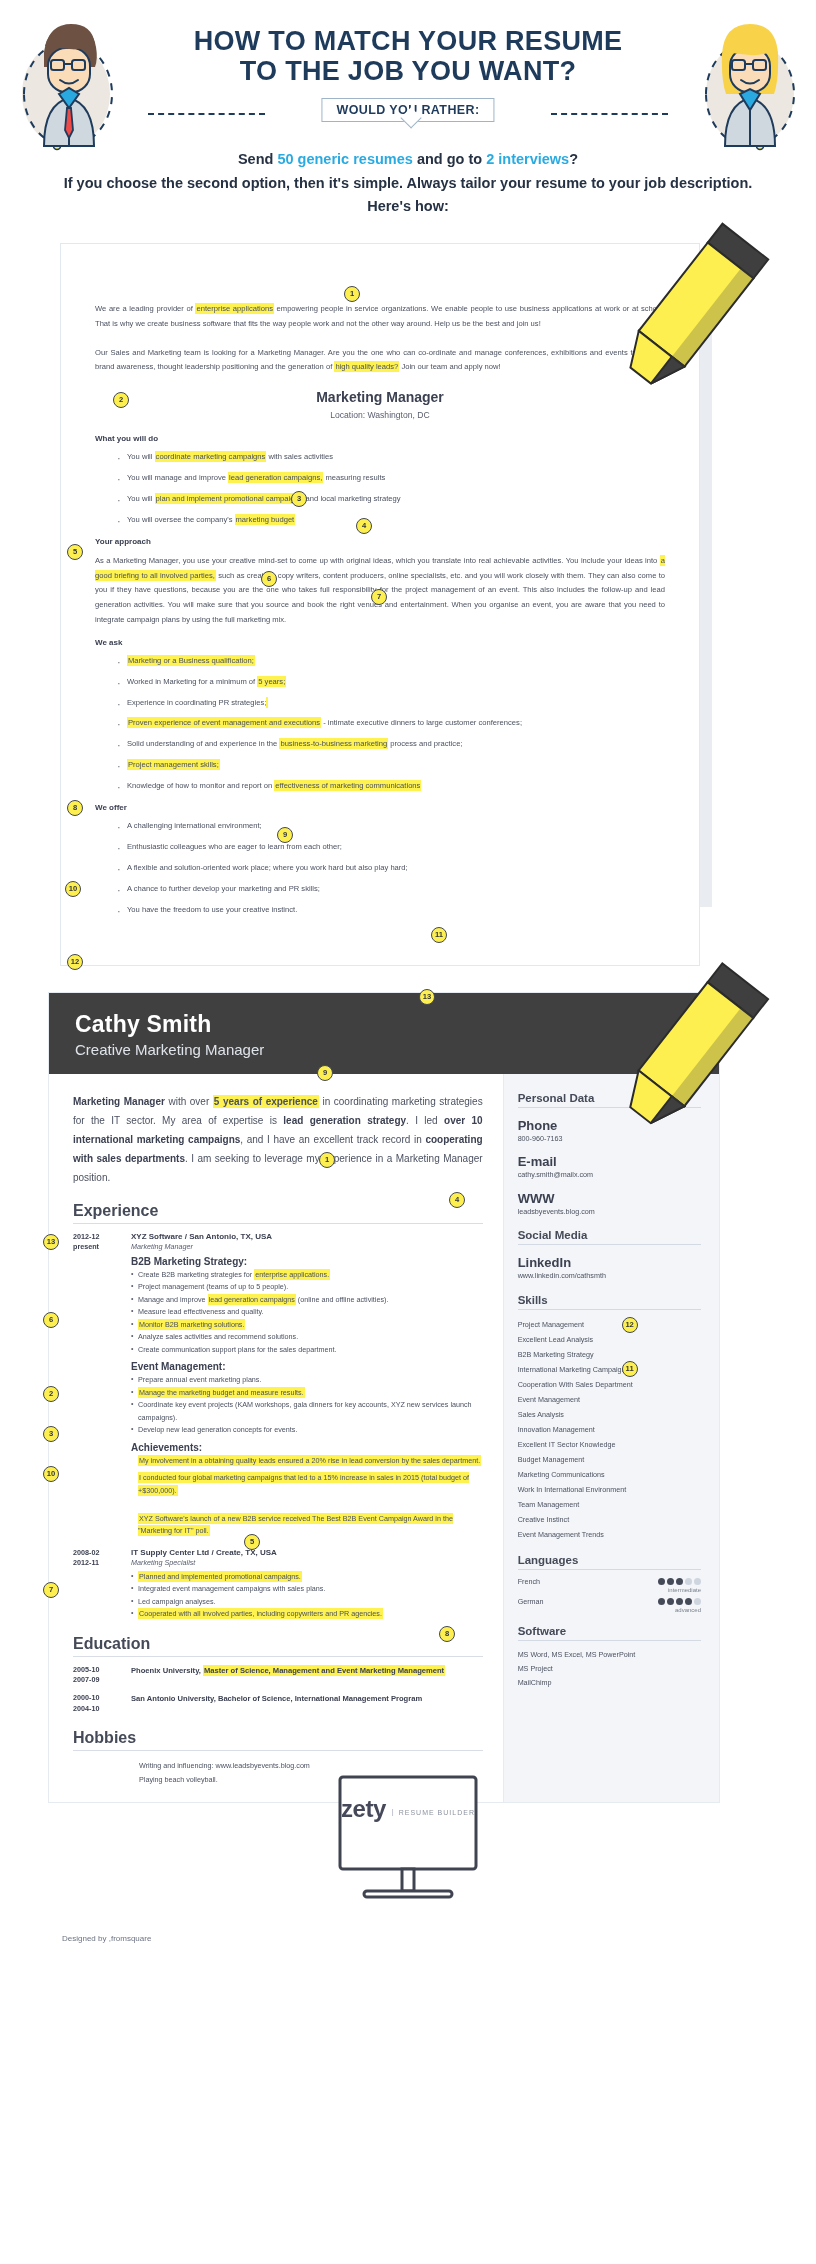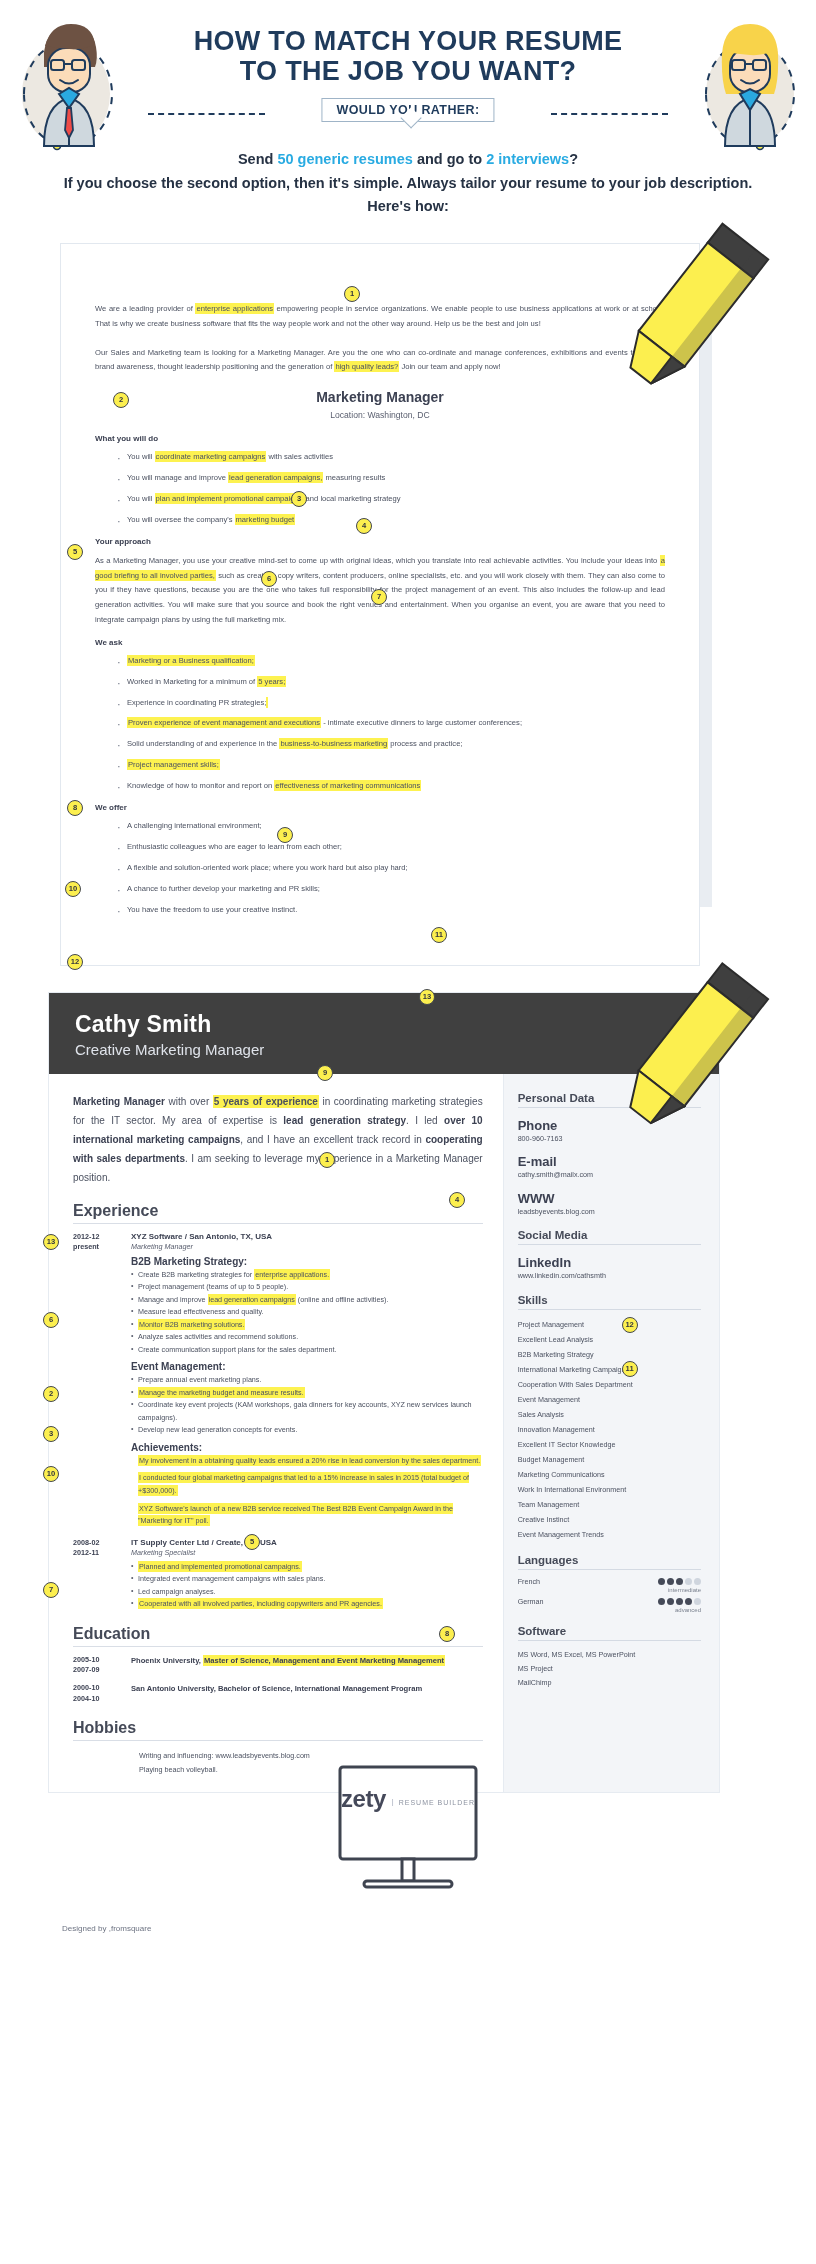--- a/index.html
+++ b/index.html
@@ -316,21 +316,21 @@
                 <li><span>Prepare annual event marketing plans.</span></li>
                 <li><span class="hl">Manage the marketing budget and measure results.</span></li>
                 <li><span>Coordinate key event projects (KAM workshops, gala dinners for key accounts, XYZ new services launch campaigns).</span></li>
                 <li><span>Develop new lead generation concepts for events.</span></li>
               </ul>
 
               <div class="exp-grp">Achievements:</div>
               <ul>
                 <li class="nobul"><span class="hl">My involvement in a obtaining quality leads ensured a 20% rise in lead conversion by the sales department.</span></li>
                 <li class="nobul" style="margin-top:5px"><span class="hl">I conducted four global marketing campaigns that led to a 15% increase in sales in 2015 (total budget of +$300,000).</span></li>
-                <li class="nobul" style="margin-top:5px"><span class="hl">XYZ Software's launch of a new B2B service received The Best B2B Event Campaign Award in the "Marketing for IT" poll.</span></li>
+                <li class="nobul" style="margin-top:15px"><span class="hl">XYZ Software's launch of a new B2B service received The Best B2B Event Campaign Award in the "Marketing for IT" poll.</span></li>
               </ul>
             </div>
           </div>
 
           <div class="exp-row">
             <div class="exp-dates">
               <div>2008-02</div>
               <div>2012-11</div>
             </div>
             <div class="exp-main">

